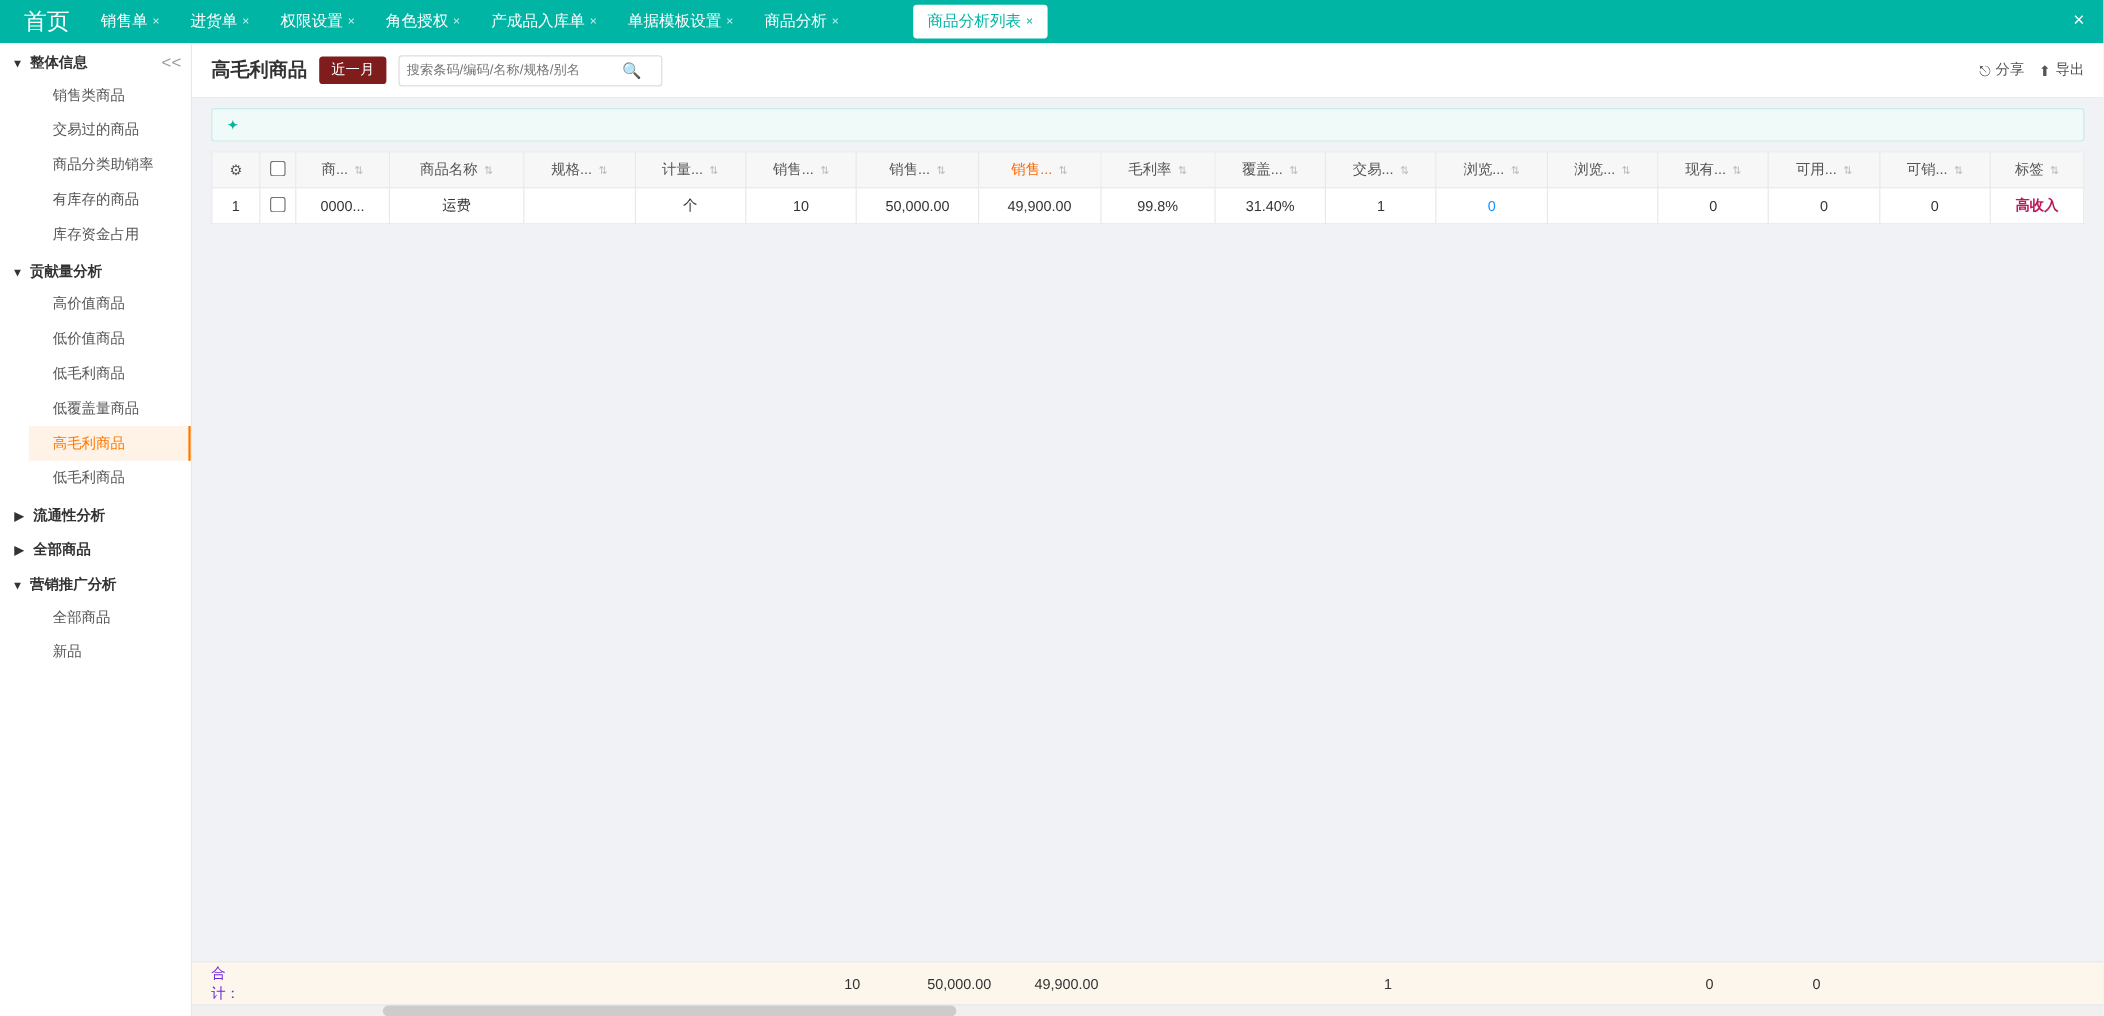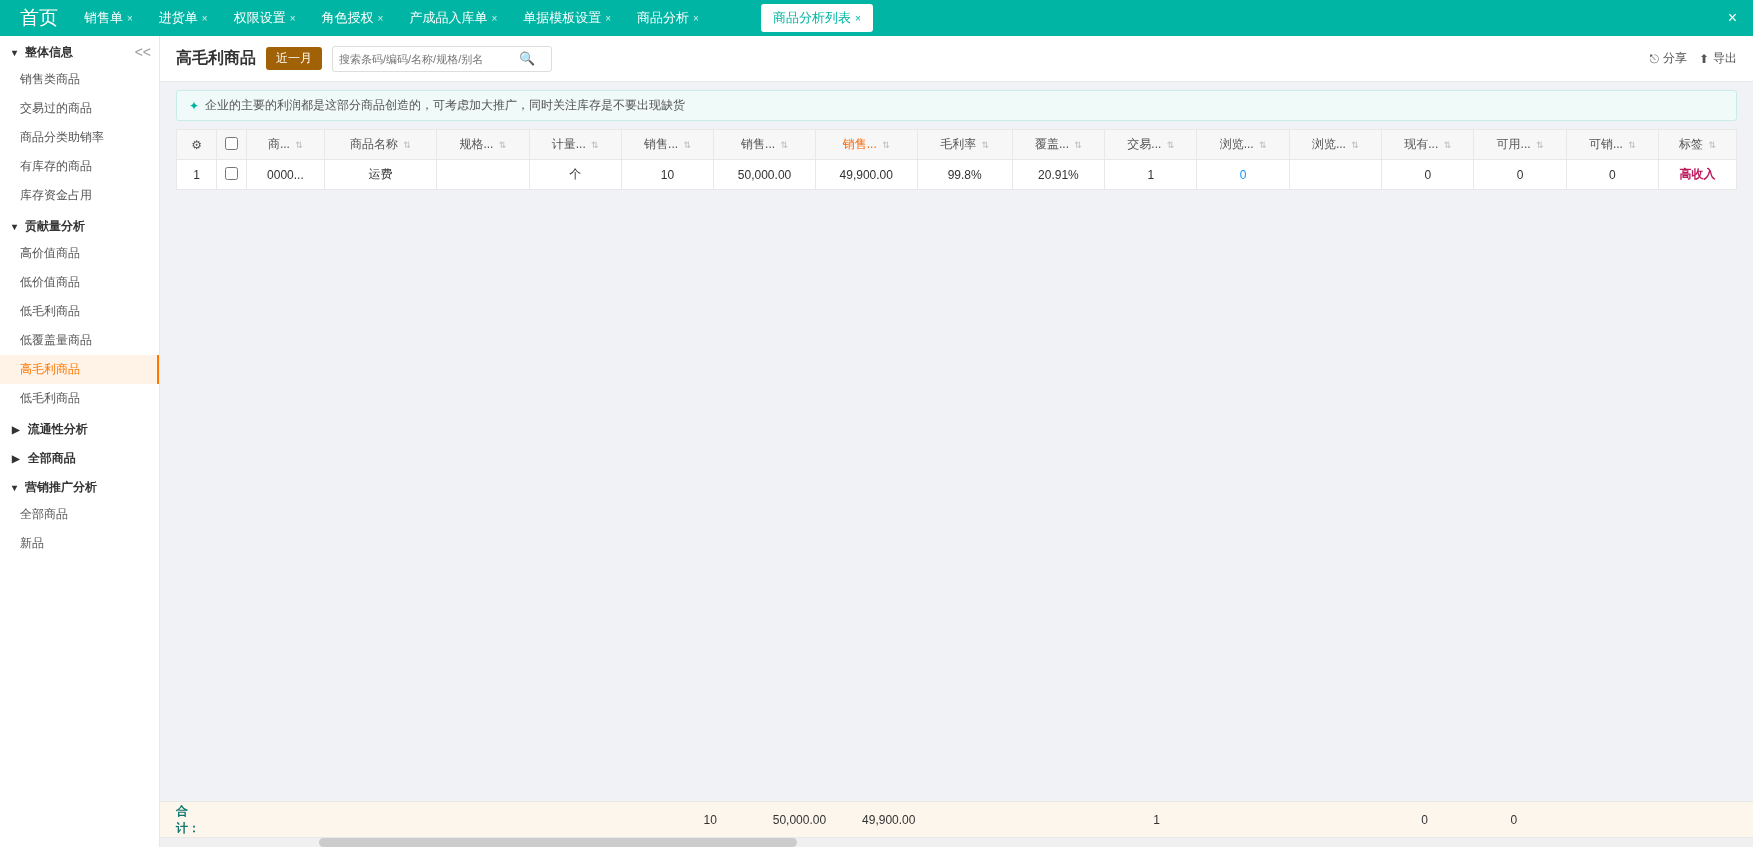--- a/index.html
+++ b/index.html
@@ -67,20 +67,21 @@
       font-weight: bold;
       cursor: pointer;
       gap: 4px;
     }
     .sidebar-item {
       padding: 6px 12px 6px 20px;
       font-size: 12px;
       color: #555;
       cursor: pointer;
       white-space: nowrap;
+      margin-left: 24px;
     }
     .sidebar-item.active { background: #fff3e8; color: #ff7700; border-right: 2px solid #ff7700; }
     .chevron { font-size: 10px; margin-right: 4px; }
 
     
     .content-area {
       flex: 1;
       display: flex;
       flex-direction: column;
       overflow: hidden;
@@ -96,21 +97,21 @@
       gap: 10px;
       height: 46px;
     }
     .page-title {
       font-size: 16px;
       font-weight: bold;
       color: #333;
       white-space: nowrap;
     }
     .filter-btn {
-      background: #a16207;
+      background: #7f1d1d;
       color: #fff;
       border: none;
       border-radius: 3px;
       padding: 3px 10px;
       font-size: 12px;
       cursor: pointer;
       white-space: nowrap;
     }
     .search-box {
       display: flex;
@@ -201,21 +202,21 @@
       display: flex;
       align-items: center;
       height: 36px;
       background: #fdf6ec;
       border-top: 1px solid #e8e8e8;
       padding: 0 16px;
       font-size: 12px;
       color: #333;
       flex-shrink: 0;
     }
-    .footer-total .label { margin-right: 8px; color: #0f766e; font-weight: bold; }
+    .footer-total .label { margin-right: 8px; color: #6d28d9; }
     .footer-cols { display: flex; gap: 0; width: 100%; }
     .footer-cell { flex: 1; text-align: center; font-size: 12px; }
 
     
     .bottom-scrollbar {
       height: 10px;
       background: #f0f0f0;
       border-top: 1px solid #e8e8e8;
       position: relative;
       flex-shrink: 0;
@@ -332,21 +333,20 @@
         </div>
         <div class="action-btn">
           <span>⬆</span>
           <span>导出</span>
         </div>
       </div>
     </div>
 
     <div class="notice-bar">
       <span class="notice-icon">✦</span>
-      <span>企业的主要的利润都是这部分商品创造的，可考虑加大推广，同时关注库存是不要出现缺货</span>
     </div>
 
     <div class="table-container">
       <table>
         <thead>
           <tr>
             <th>
               <span>⚙</span>
             </th>
             <th class="checkbox-cell">
@@ -425,21 +425,21 @@
               <input type="checkbox" style="">
             </td>
             <td>0000...</td>
             <td>运费</td>
             <td></td>
             <td>个</td>
             <td>10</td>
             <td>50,000.00</td>
             <td>49,900.00</td>
             <td>99.8%</td>
-            <td>20.91%</td>
+            <td>31.40%</td>
             <td>1</td>
             <td><a href="#">0</a></td>
             <td></td>
             <td>0</td>
             <td>0</td>
             <td>0</td>
             <td class="tag-cell">高收入</td>
           </tr>
         </tbody>
       </table>

